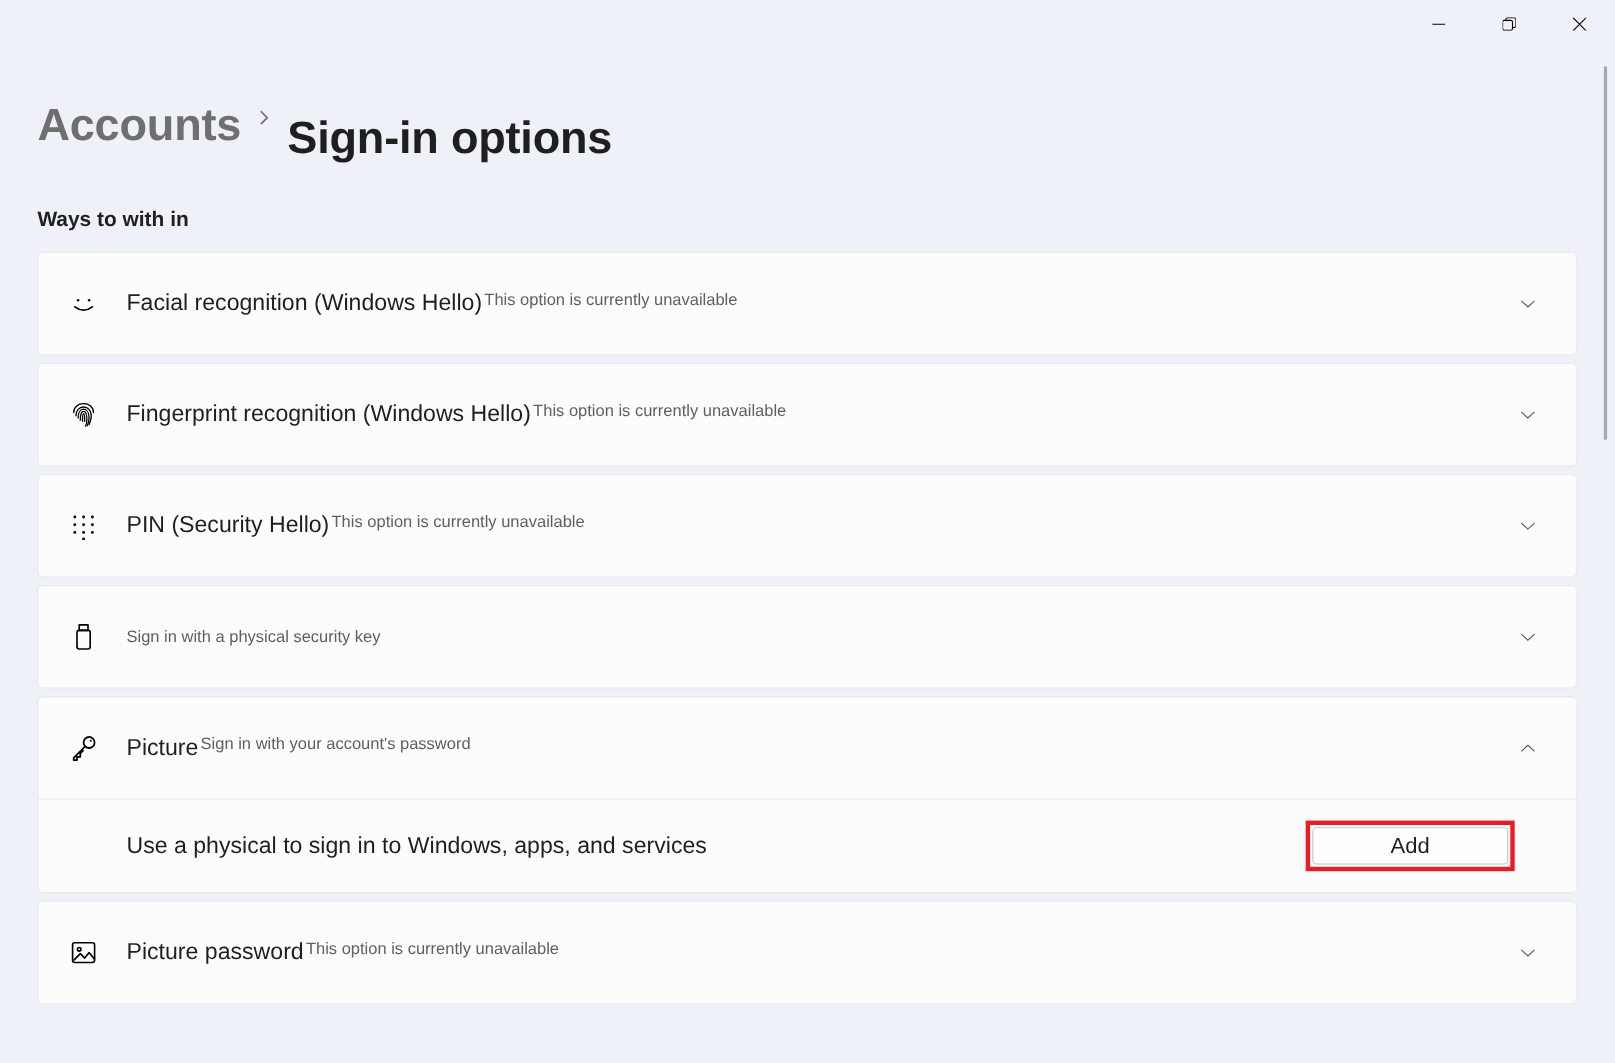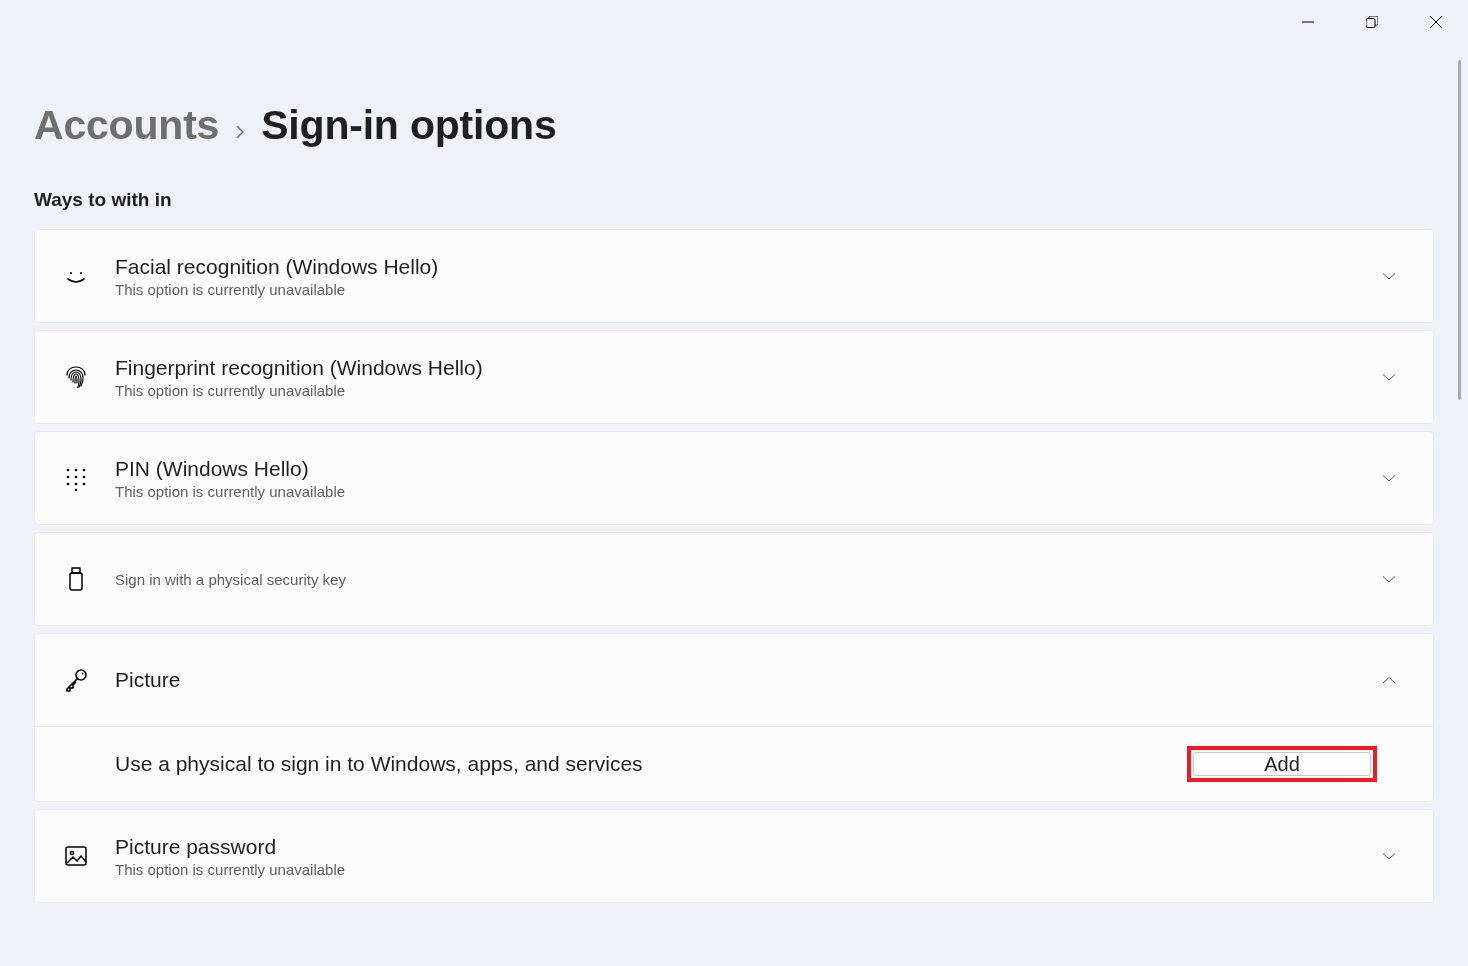--- a/index.html
+++ b/index.html
@@ -44,21 +44,21 @@
     .win-btn svg {
       width: 12px;
       height: 12px;
       display: block;
     }
     .content {
       padding: 78px 34px 0 34px;
     }
     .breadcrumb {
       display: flex;
-      align-items: flex-end;
+      align-items: center;
       gap: 14px;
       margin-bottom: 40px;
     }
     .breadcrumb .crumb-parent {
       font-size: 41px;
       font-weight: 600;
       color: #6f6f6f;
       letter-spacing: -0.2px;
       cursor: pointer;
     }
@@ -108,21 +108,21 @@
       flex-shrink: 0;
     }
     .card-icon svg {
       width: 26px;
       height: 26px;
       display: block;
     }
     .card-text {
       flex: 1;
       display: flex;
-      flex-direction: column;
+      flex-direction: row;
       gap: 2px;
     }
     .card-title {
       font-size: 21px;
       font-weight: 400;
       color: #1f1f1f;
     }
     .card-sub {
       font-size: 15px;
       font-weight: 400;
@@ -157,21 +157,21 @@
     .add-wrap {
       border: 4px solid #ed1c24;
       padding: 2px;
       margin-right: 30px;
     }
     .add-button {
       background: #fefefe;
       border: 1px solid rgba(0,0,0,0.22);
       border-radius: 4px;
       width: 178px;
-      height: 24px;
+      height: 34px;
       font-size: 20px;
       color: #1f1f1f;
       cursor: pointer;
       display: flex;
       align-items: center;
       justify-content: center;
     }
   </style>
 </head>
 <body>
@@ -267,21 +267,21 @@
             <circle cx="5" cy="12" r="1.3"></circle>
               <circle cx="13" cy="12" r="1.3"></circle>
               <circle cx="21" cy="12" r="1.3"></circle>
             <circle cx="5" cy="19" r="1.3"></circle>
               <circle cx="13" cy="19" r="1.3"></circle>
               <circle cx="21" cy="19" r="1.3"></circle>
             <circle cx="13" cy="25" r="1.3"></circle>
           </svg>
         </div>
         <div class="card-text">
-          <div class="card-title">PIN (Windows Hello)</div>
+          <div class="card-title">PIN (Security Hello)</div>
           <div class="card-sub">This option is currently unavailable</div>
         </div>
         <div class="chev">
           <svg viewBox="0 0 14 14" fill="none" stroke="#555" stroke-width="1">
               <polyline points="1,4.5 7,10 13,4.5"></polyline>
             </svg>
         </div>
       </div>
     </div>
 
@@ -308,20 +308,21 @@
       <div class="card-header">
         <div class="card-icon">
           <svg viewBox="0 0 26 26" fill="none" stroke="#000" stroke-width="1.6" stroke-linecap="round" stroke-linejoin="round">
             <circle cx="18" cy="8" r="5"></circle>
             <circle cx="19.5" cy="6.5" r="0.9" fill="#000" stroke="none"></circle>
             <path d="M14.5 11.5 L4 22 L4 24 L7 24 L7 21 L10 21 L10 18 L12.5 15.5"></path>
           </svg>
         </div>
         <div class="card-text">
           <div class="card-title">Picture</div>
+          <div class="card-sub">Sign in with your account's password</div>
         </div>
         <div class="chev">
           <svg viewBox="0 0 14 14" fill="none" stroke="#555" stroke-width="1">
               <polyline points="1,10 7,4.5 13,10"></polyline>
             </svg>
         </div>
       </div>
       <div class="card-expanded-content">
         <div class="expanded-text">Use a physical to sign in to Windows, apps, and services</div>
         <div class="add-wrap">

